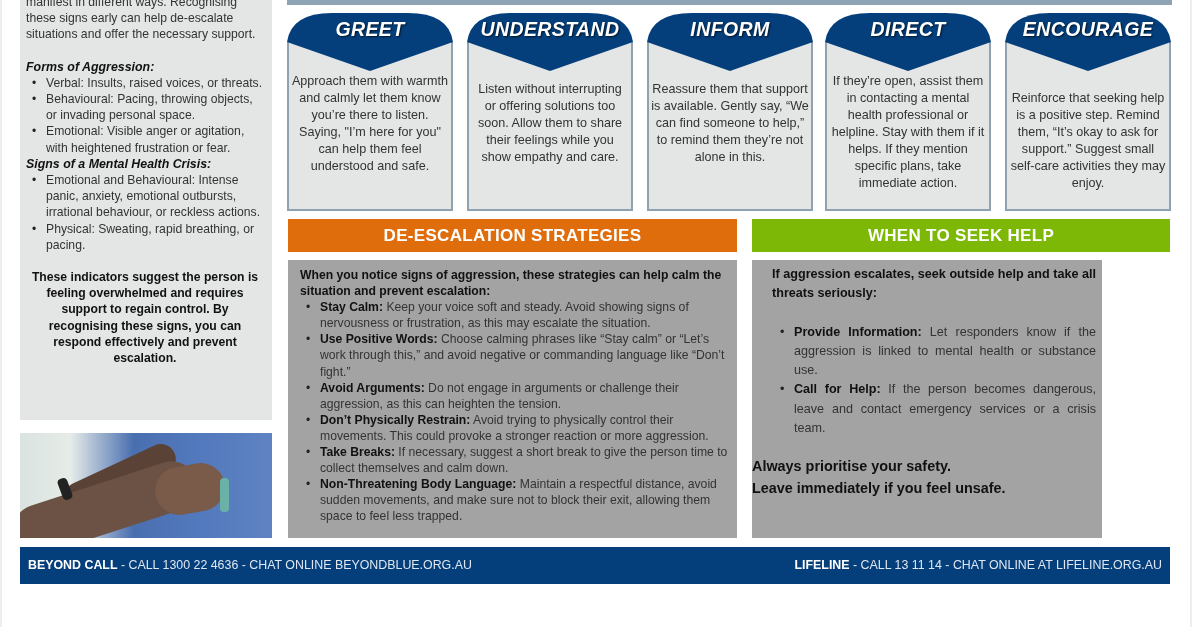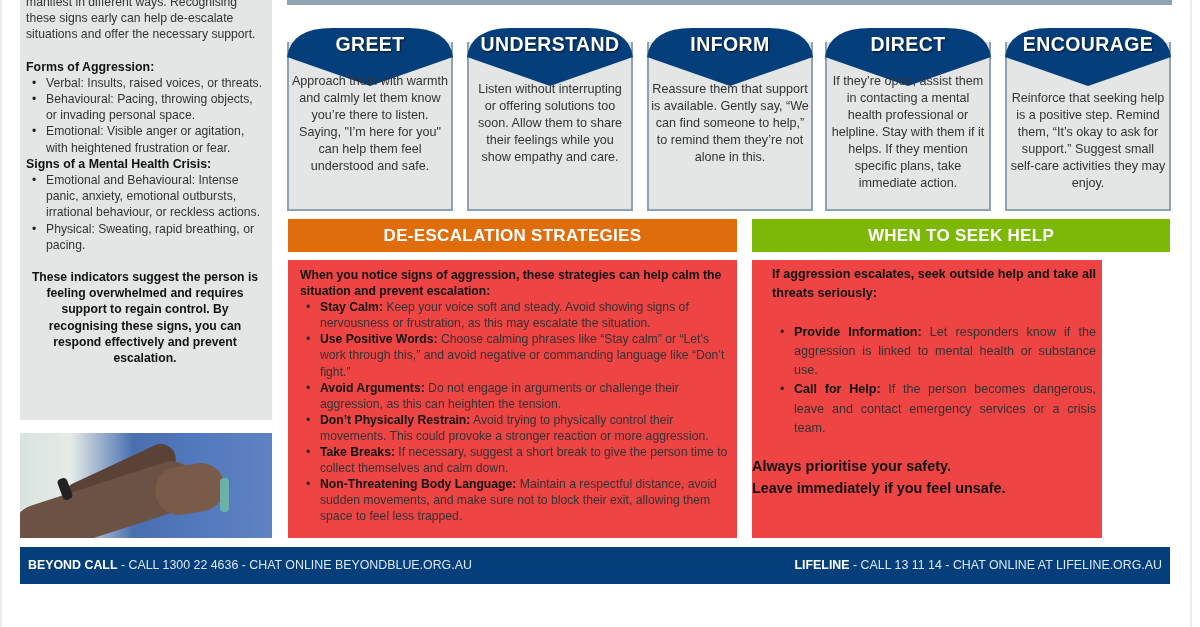--- a/index.html
+++ b/index.html
@@ -14,21 +14,21 @@
   .page-edge-right { position: absolute; left: 1190px; top: 0; width: 2px; height: 627px; background: #eeeeee; }
 
   
   .left-panel {
     position: absolute; left: 20px; top: -6px; width: 252px; height: 426px;
     background: #e4e5e5; padding: 0 8px 0 6px;
     font-size: 12.2px; line-height: 16.2px; color: #333;
   }
   .left-panel p { margin: 0; }
   .left-panel .intro { margin-bottom: 16px; }
-  .left-panel h4 { font-size: 12.4px; font-weight: bold; color: #111; line-height: 16.2px; }
+  .left-panel h4 { font-size: 12.4px; font-weight: bold; color: #111; line-height: 16.2px; font-style: italic; }
   .left-panel ul { list-style: none; padding-left: 20px; }
   .left-panel li { position: relative; }
   .left-panel li::before {
     content: "\2022"; position: absolute; left: -14px; top: 0; color: #222; font-size: 12px;
   }
   .left-panel .summary {
     margin-top: 16px; text-align: center; font-weight: bold; color: #111; padding: 0 4px;
   }
 
   .photo {
@@ -43,41 +43,41 @@
 
   
   .top-strip { position: absolute; left: 287px; top: 0; width: 885px; height: 5px; background: #8ea3b3; }
 
   
   .card { position: absolute; top: 13px; width: 166px; height: 198px; }
   .card .card-body {
     position: absolute; left: 0; top: 29px; width: 100%; height: 169px;
     background: #e4e5e5; border: 2px solid #8ea2b2; border-top: none;
   }
-  .card .card-head { position: absolute; left: 0; top: 15px; width: 100%; height: 60px; }
+  .card .card-head { position: absolute; left: 0; top: 0; width: 100%; height: 60px; font-style: italic; }
   .card .card-head svg { position: absolute; left: 0; top: 0; }
   .card .card-title {
     position: absolute; left: 0; top: 5px; width: 100%; text-align: center;
     color: #fff; font-weight: bold; font-size: 19.5px; letter-spacing: 0.4px;
     text-shadow: 1px 1px 2px rgba(0,0,0,0.7);
   }
   .card .card-text {
     position: absolute; left: 4px; right: 4px; text-align: center;
     font-size: 12.6px; line-height: 17px; color: #333;
   }
 
   
   .bar {
     position: absolute; top: 219px; height: 33px; color: #fff; font-weight: bold;
     font-size: 17px; text-align: center; line-height: 33px; letter-spacing: 0.3px;
   }
   .bar-orange { left: 288px; width: 449px; background: #e06d0c; }
   .bar-green { left: 752px; width: 418px; background: #7cb805; }
 
-  .box { position: absolute; top: 260px; height: 278px; background: #ef4444; }
+  .box { position: absolute; top: 260px; height: 278px; background: #a3a3a3; }
   .box-orange { left: 288px; width: 449px; padding: 7px 8px 0 12px; font-size: 12.2px; line-height: 16.1px; color: #333; }
   .box-green { left: 752px; width: 350px; padding: 5px 6px 0 20px; font-size: 12.6px; line-height: 19.3px; color: #333; }
   .box .lead { font-weight: bold; color: #111; }
   .box-green .lead { text-align: justify; }
   .box ul { list-style: none; padding-left: 20px; }
   .box li { position: relative; }
   .box li::before { content: "\2022"; position: absolute; left: -14px; top: 0; color: #222; }
   .box li b { color: #111; }
   .box-green ul { margin-top: 19px; padding-left: 22px; }
   .box-green li { text-align: justify; }

